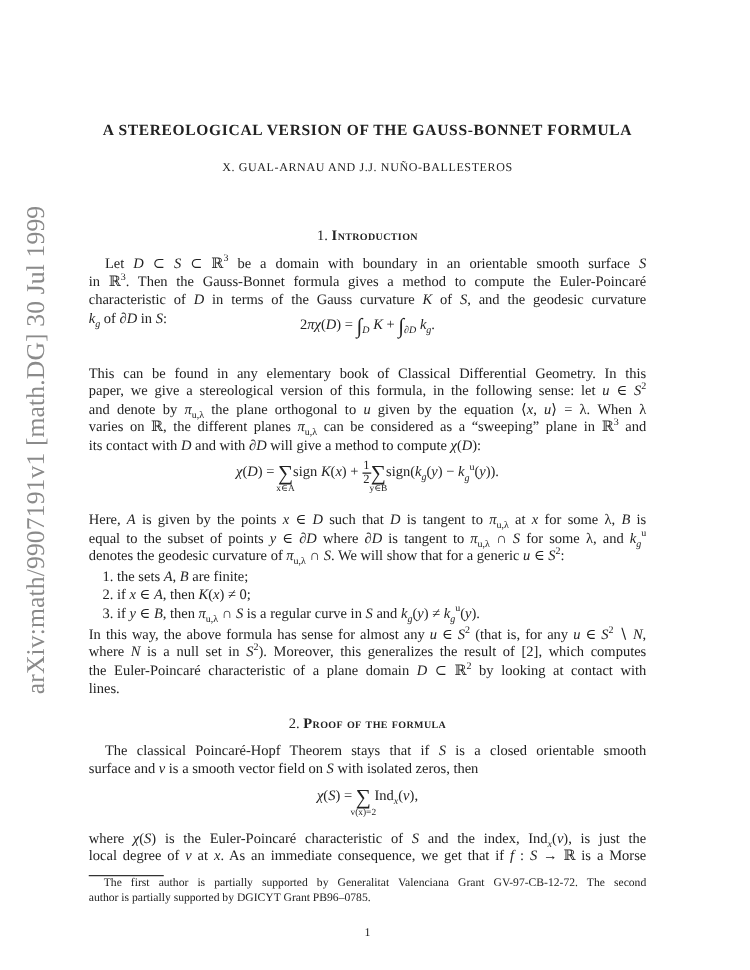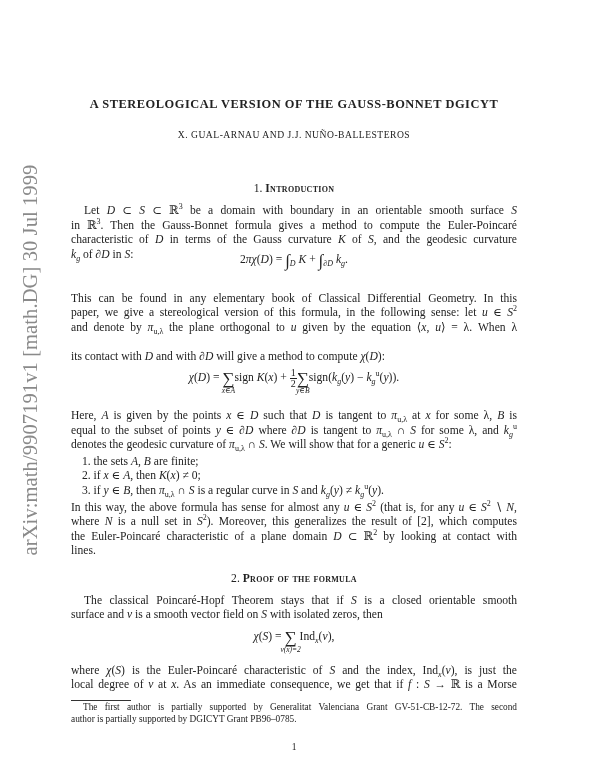--- a/index.html
+++ b/index.html
@@ -20,60 +20,61 @@
     white-space: nowrap; text-align: justify; text-align-last: justify; }
   .line.indent { left: 84px; width: 433px; }
   .line.last { text-align-last: left; }
   .line.item { left: 82px; width: 435px; text-align-last: left; }
   .eq { position: absolute; left: 71px; width: 446px; text-align: center; font-size: 11.6px; white-space: nowrap; }
   i { font-style: italic; }
   sub, sup { font-size: 8px; line-height: 0; }
   .bigop { font-size: 17px; vertical-align: -3px; }
   .under { display: inline-block; position: relative; }
   .under .lim { position: absolute; left: 50%; top: 17px; transform: translateX(-50%);
-    font-size: 7.5px; font-style: italic; white-space: nowrap; }
+    font-size: 7.5px; white-space: nowrap; }
   .frac { display: inline-block; vertical-align: middle; text-align: center; font-size: 10px; line-height: 10px; }
   .frac .n { display: block; border-bottom: 0.8px solid #222; padding: 0 1px; }
   .frac .d { display: block; }
   .footrule { position: absolute; left: 71px; top: 700px; width: 60px; height: 0; border-top: 1px solid #333; }
   .fnline { position: absolute; left: 71px; width: 446px; font-size: 9.3px; white-space: nowrap;
     text-align: justify; text-align-last: justify; }
   .fnline.indent { left: 83px; width: 434px; }
   .fnline.last { text-align-last: left; }
   .pagenum { position: absolute; left: 71px; width: 446px; top: 742px; text-align: center; font-size: 9.5px; }
 </style>
 </head>
 <body>
 
 <div class="page">
 
   <div class="arxiv-stamp">
     <span>arXiv:math/9907191v1  [math.DG]  30 Jul 1999</span>
   </div>
 
-  <div class="title">A STEREOLOGICAL VERSION OF THE GAUSS-BONNET DGICYT</div>
+  <div class="title">A STEREOLOGICAL VERSION OF THE GAUSS-BONNET FORMULA</div>
   <div class="authors">X. GUAL-ARNAU AND J.J. NUÑO-BALLESTEROS</div>
 
   <div class="sechead" style="top:182px;">
     <span>1.</span>
     <span class="sc">Introduction</span>
   </div>
 
   <div class="line indent" style="top:204px;">Let <i>D</i> ⊂ <i>S</i> ⊂ ℝ<sup>3</sup> be a domain with boundary in an orientable smooth surface <i>S</i></div>
   <div class="line" style="top:219px;">in ℝ<sup>3</sup>. Then the Gauss-Bonnet formula gives a method to compute the Euler-Poincaré</div>
   <div class="line" style="top:233px;">characteristic of <i>D</i> in terms of the Gauss curvature <i>K</i> of <i>S</i>, and the geodesic curvature</div>
   <div class="line last" style="top:248px;"><i>k<sub>g</sub></i> of ∂<i>D</i> in <i>S</i>:</div>
 
   <div class="eq" style="top:251px;">
     2<i>π</i><i>χ</i>(<i>D</i>) = <span class="bigop">∫</span><sub><i>D</i></sub> <i>K</i> + <span class="bigop">∫</span><sub>∂<i>D</i></sub> <i>k<sub>g</sub></i>.
   </div>
 
   <div class="line" style="top:292px;">This can be found in any elementary book of Classical Differential Geometry. In this</div>
   <div class="line" style="top:306px;">paper, we give a stereological version of this formula, in the following sense: let <i>u</i> ∈ <i>S</i><sup>2</sup></div>
   <div class="line" style="top:321px;">and denote by <i>π</i><sub>u,λ</sub> the plane orthogonal to <i>u</i> given by the equation ⟨<i>x</i>, <i>u</i>⟩ = λ. When λ</div>
+  <div class="line" style="top:335px;">varies on ℝ, the different planes <i>π</i><sub>u,λ</sub> can be considered as a “sweeping” plane in ℝ<sup>3</sup> and</div>
   <div class="line last" style="top:350px;">its contact with <i>D</i> and with ∂<i>D</i> will give a method to compute <i>χ</i>(<i>D</i>):</div>
 
   <div class="eq" style="top:368px;">
     <i>χ</i>(<i>D</i>) = <span class="under"><span class="bigop">∑</span><span class="lim">x∈A</span></span>sign <i>K</i>(<i>x</i>) + <span class="frac"><span class="n">1</span><span class="d">2</span></span><span class="under"><span class="bigop">∑</span><span class="lim">y∈B</span></span>sign(<i>k<sub>g</sub></i>(<i>y</i>) − <i>k</i><sub><i>g</i></sub><sup>u</sup>(<i>y</i>)).
   </div>
 
   <div class="line" style="top:409px;">Here, <i>A</i> is given by the points <i>x</i> ∈ <i>D</i> such that <i>D</i> is tangent to <i>π</i><sub>u,λ</sub> at <i>x</i> for some λ, <i>B</i> is</div>
   <div class="line" style="top:424px;">equal to the subset of points <i>y</i> ∈ ∂<i>D</i> where ∂<i>D</i> is tangent to <i>π</i><sub>u,λ</sub> ∩ <i>S</i> for some λ, and <i>k</i><sub><i>g</i></sub><sup>u</sup></div>
   <div class="line last" style="top:438px;">denotes the geodesic curvature of <i>π</i><sub>u,λ</sub> ∩ <i>S</i>. We will show that for a generic <i>u</i> ∈ <i>S</i><sup>2</sup>:</div>
 
@@ -95,17 +96,17 @@
   <div class="line last" style="top:608px;">surface and <i>v</i> is a smooth vector field on <i>S</i> with isolated zeros, then</div>
 
   <div class="eq" style="top:628px;">
     <i>χ</i>(<i>S</i>) = <span class="under"><span class="bigop">∑</span><span class="lim">v(x)=2</span></span> Ind<sub><i>x</i></sub>(<i>v</i>),
   </div>
 
   <div class="line" style="top:664px;">where <i>χ</i>(<i>S</i>) is the Euler-Poincaré characteristic of <i>S</i> and the index, Ind<sub><i>x</i></sub>(<i>v</i>), is just the</div>
   <div class="line" style="top:678px;">local degree of <i>v</i> at <i>x</i>. As an immediate consequence, we get that if <i>f</i> : <i>S</i> → ℝ is a Morse</div>
 
   <div class="footrule"></div>
-  <div class="fnline indent" style="top:702px;">The first author is partially supported by Generalitat Valenciana Grant GV-51-CB-12-72. The second</div>
+  <div class="fnline indent" style="top:702px;">The first author is partially supported by Generalitat Valenciana Grant GV-97-CB-12-72. The second</div>
   <div class="fnline last" style="top:714px;">author is partially supported by DGICYT Grant PB96–0785.</div>
 
   <div class="pagenum">1</div>
 </div>
 
 </body></html>

